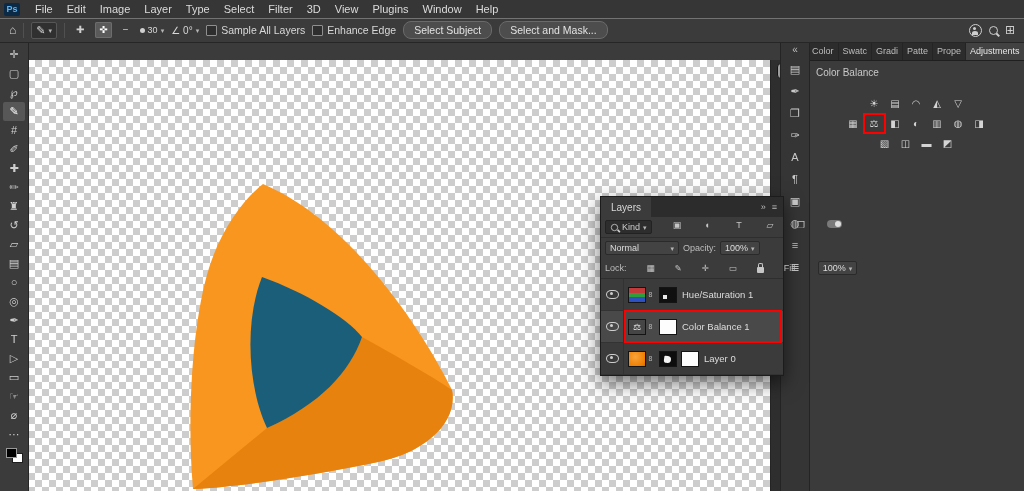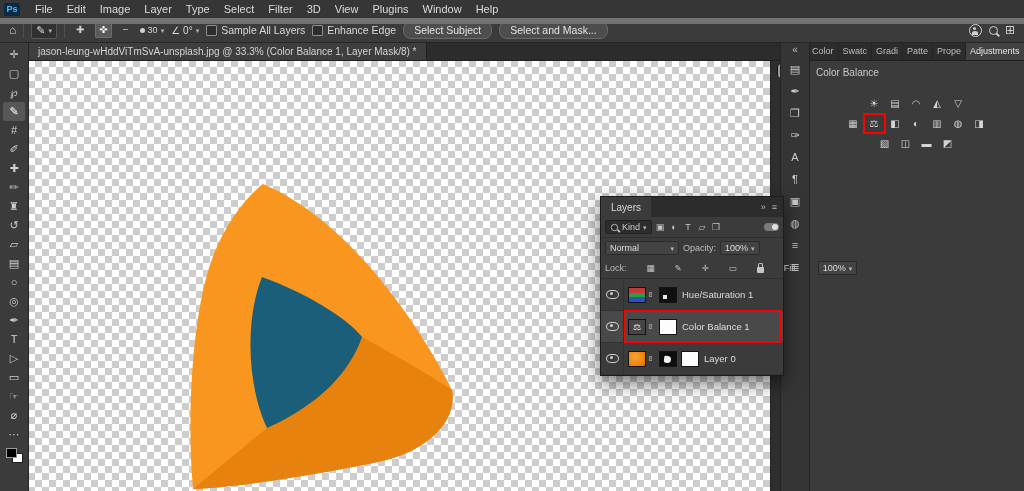--- a/index.html
+++ b/index.html
@@ -1,20 +1,20 @@
 <!DOCTYPE html>
 <html style="--accent-red: #ff0000; --shape-orange: #f89620; --shape-orange-dark: #e8820e; --shape-teal: #1a5e79;"><head>
 <meta charset="utf-8">
 <style>
   html,body{margin:0;padding:0;background:#1e1e1e}
   #app{position:relative;width:1024px;height:491px;overflow:hidden;background:#3b3b3b;
        font-family:"Liberation Sans","DejaVu Sans",sans-serif;color:#d6d6d6;user-select:none}
 
   
-  #menubar{position:absolute;left:0;top:0;right:0;height:18px;background:#363636;border-bottom:6px solid #737373;
+  #menubar{position:absolute;left:0;top:0;right:0;height:18px;background:#363636;border-bottom:1px solid #737373;
            display:flex;align-items:center;padding-left:4px;font-size:11px;z-index:10}
   .ps-logo{width:16px;height:13px;background:#0a2a46;color:#5cb3f0;font-size:9px;font-weight:bold;
            display:inline-flex;align-items:center;justify-content:center;border-radius:2px;margin-right:8px}
   .menu-item{padding:0 7px;color:#dcdcdc;white-space:nowrap}
 
   
   #optionsbar{position:absolute;left:0;top:18px;right:0;height:24px;background:#3b3b3b;border-bottom:1px solid #262626;
               display:flex;align-items:center;gap:7px;padding:0 9px;font-size:11px;z-index:9}
   .sep{width:1px;height:15px;background:#505050;flex:none}
   .ob-icon{color:#d0d0d0;font-size:12px;line-height:1}
@@ -80,21 +80,21 @@
   .adj-row{display:flex;justify-content:center;gap:4px;margin-bottom:5px}
   .adj-icon{width:17px;height:15px;line-height:15px;text-align:center;font-size:10px;color:#d4d4d4;flex:none}
   .adj-icon.boxed{outline:2px solid var(--accent-red,#ff0000);outline-offset:1px}
 
   
   #layerspanel{position:absolute;left:600px;top:196px;width:182px;background:#3b3b3b;border:1px solid #1c1c1c;
                box-shadow:0 7px 18px rgba(0,0,0,.55);font-size:9.5px;z-index:20}
   .lp-header{height:20px;background:#2c2c2c;display:flex;align-items:stretch}
   .lp-tab{background:#3b3b3b;padding:0 10px;display:flex;align-items:center;font-size:10px;color:#d8d8d8}
   .lp-hicons{margin-left:auto;display:flex;align-items:center;gap:6px;padding-right:6px;color:#bbbbbb;font-size:9px}
-  .lp-filter{display:flex;align-items:center;gap:3px;padding:3px 4px;border-bottom:1px solid #2e2e2e}
+  .lp-filter{display:flex;gap:20px;padding:3px 4px;border-bottom:1px solid #2e2e2e}
   .lp-search{display:inline-flex;align-items:center;gap:3px;background:#2d2d2d;border:1px solid #222;border-radius:2px;
              padding:1px 4px;font-size:9px;color:#cccccc}
   .mag.small{transform:scale(.8)}
   .lp-filter-ic{width:11px;text-align:center;color:#c6c6c6;font-size:9px;flex:none}
   .toggle{width:15px;height:8px;border-radius:4px;background:#7a7a7a;margin-left:auto;position:relative;flex:none}
   .toggle::after{content:"";position:absolute;right:1px;top:1px;width:6px;height:6px;border-radius:50%;background:#e0e0e0}
   .lp-blend{display:flex;align-items:center;gap:4px;padding:3px 4px}
   .select{display:inline-flex;align-items:center;gap:3px;background:#434343;border:1px solid #2a2a2a;border-radius:2px;
           padding:1px 4px;font-size:9px;color:#dddddd;white-space:nowrap}
   .select.blend{width:64px;justify-content:space-between}
@@ -203,25 +203,20 @@
     <div class="tool">▭</div>
     <div class="tool">☞</div>
     <div class="tool">⌀</div>
     <div class="tool">⋯</div>
     <div class="swatches">
       <span class="bg-sw"></span>
       <span class="fg-sw"></span>
     </div>
   </div>
 
-  <div id="tabbar">
-    <div class="doctab">
-      <span>jason-leung-wHddViTmSvA-unsplash.jpg @ 33.3% (Color Balance 1, Layer Mask/8) *</span>
-    </div>
-  </div>
 
   <div id="canvas">
     <svg width="742" height="431" viewBox="0 0 742 431">
       <path d="M235,124 C320,160 390,262 424,330 C430,362 398,392 350,402 C282,416 210,427 165,429 C159,362 163,266 181,208 C193,170 214,141 235,124 Z" style="fill:var(--shape-orange,#f89620)"></path>
       <path d="M334,277 C365,294 400,314 424,330 C430,362 398,392 350,402 C282,416 210,427 165,429 L239,368 C292,344 322,312 334,277 Z" style="fill:var(--shape-orange-dark,#e8820e)"></path>
       <path d="M234,217 C276,232 318,257 334,277 C322,312 292,344 239,368 C220,328 216,262 234,217 Z" style="fill:var(--shape-teal,#1a5e79)"></path>
     </svg>
   </div>
   <div id="vscroll">
     <div class="thumb"></div>

